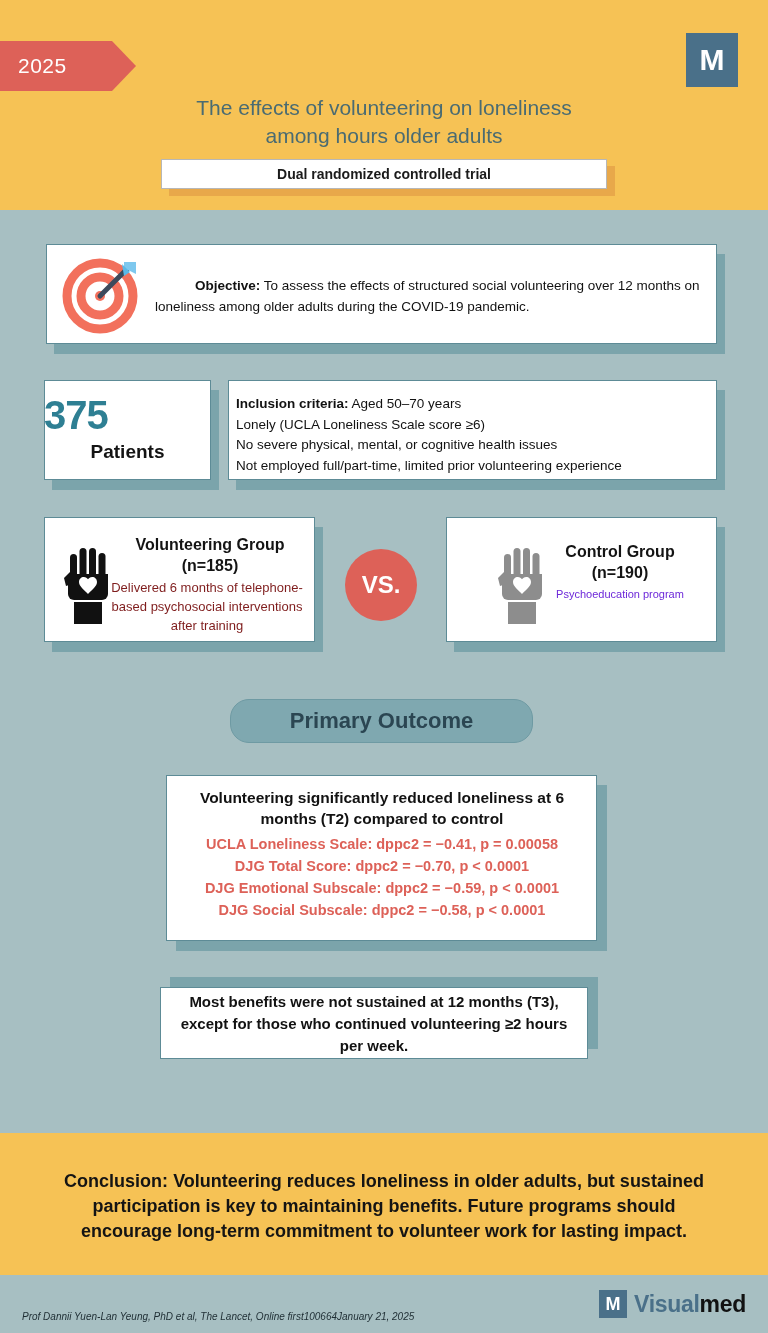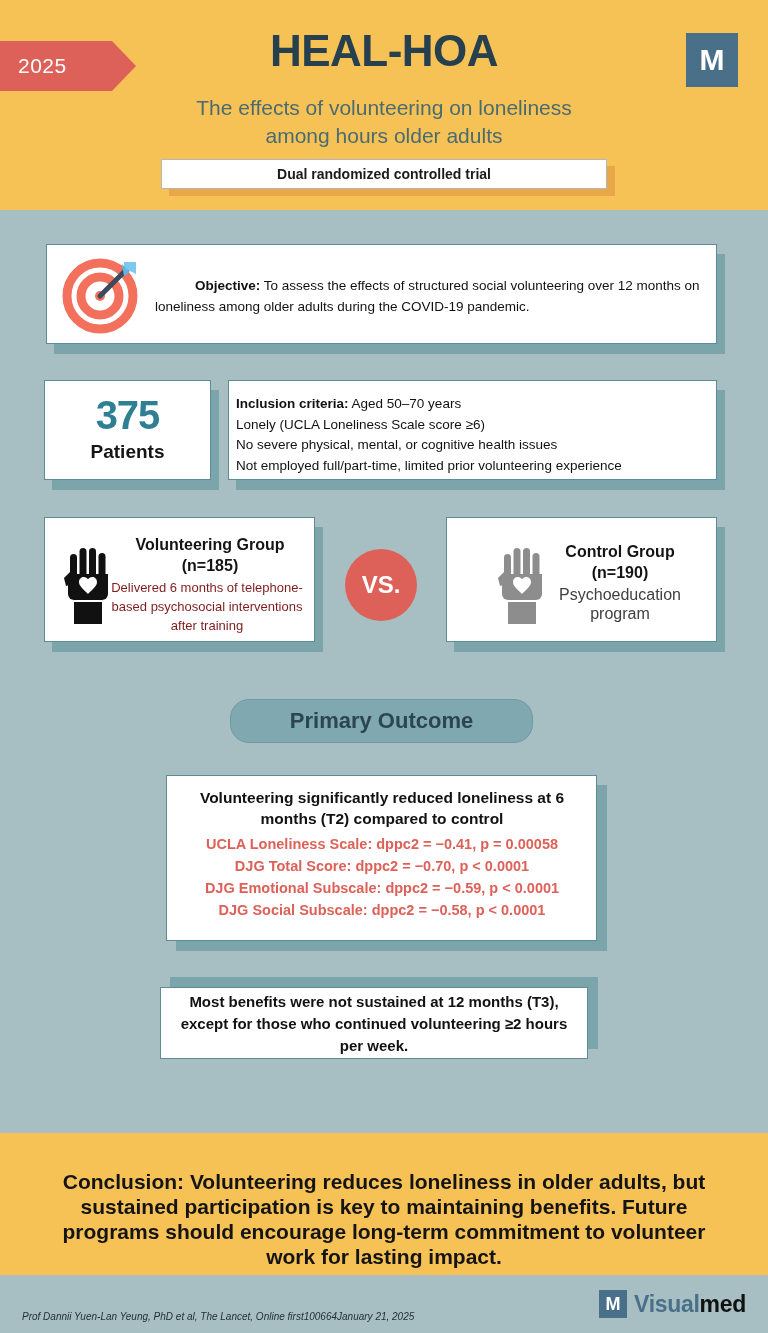--- a/index.html
+++ b/index.html
@@ -140,21 +140,20 @@
     width: 80px; height: 80px;
   }
 
   
   .pat-shadow { left: 52px; top: 390px; width: 167px; height: 100px; }
   .pat-card   { left: 44px; top: 380px; width: 167px; height: 100px; }
   .pat-number {
     position: absolute;
     left: 44px; top: 393px;
     width: 167px;
-    text-align: center;
     font-size: 40px;
     font-weight: bold;
     color: #2e7f93;
     letter-spacing: -1px;
   }
   .pat-label {
     position: absolute;
     left: 44px; top: 441px;
     width: 167px;
     text-align: center;
@@ -208,23 +207,23 @@
     font-size: 16px;
     font-weight: bold;
     color: #141414;
     line-height: 21px;
   }
   .ctl-desc {
     position: absolute;
     left: 530px; top: 585px;
     width: 180px;
     text-align: center;
-    font-size: 16px;
+    font-size: 11px;
     line-height: 19px;
-    color: #404040;
+    color: #6d28d9;
   }
   .hand-vol { position: absolute; left: 60px; top: 544px; width: 58px; height: 80px; }
   .hand-ctl { position: absolute; left: 494px; top: 544px; width: 58px; height: 80px; }
 
   .vs-circle {
     position: absolute;
     left: 345px; top: 549px;
     width: 72px; height: 72px;
     border-radius: 50%;
     background: #dd6158;
@@ -294,21 +293,21 @@
     position: absolute;
     left: 0; top: 1133px;
     width: 768px; height: 142px;
     background: #f6c255;
   }
   .conclusion-text {
     position: absolute;
     left: 62px; top: 36px;
     width: 644px;
     text-align: center;
-    font-size: 21px;
+    font-size: 18px;
     line-height: 25px;
     font-weight: bold;
     color: #141414;
   }
 
   
   .footer {
     position: absolute;
     left: 0; top: 1275px;
     width: 768px; height: 58px;
@@ -352,21 +351,20 @@
 <body>
 
 <div class="poster">
 
   <div class="header">
 
     <div class="year-badge">2025</div>
 
     <div class="m-badge-top">M</div>
 
-    <div class="title">HEAL-HOA</div>
 
     <div class="subtitle">
       <div>The effects of volunteering on loneliness</div>
       <div>among hours older adults</div>
     </div>
 
     <div class="trial-wrap">
       <div class="trial-shadow"></div>
       <div class="trial-box">Dual randomized controlled trial</div>
     </div>

